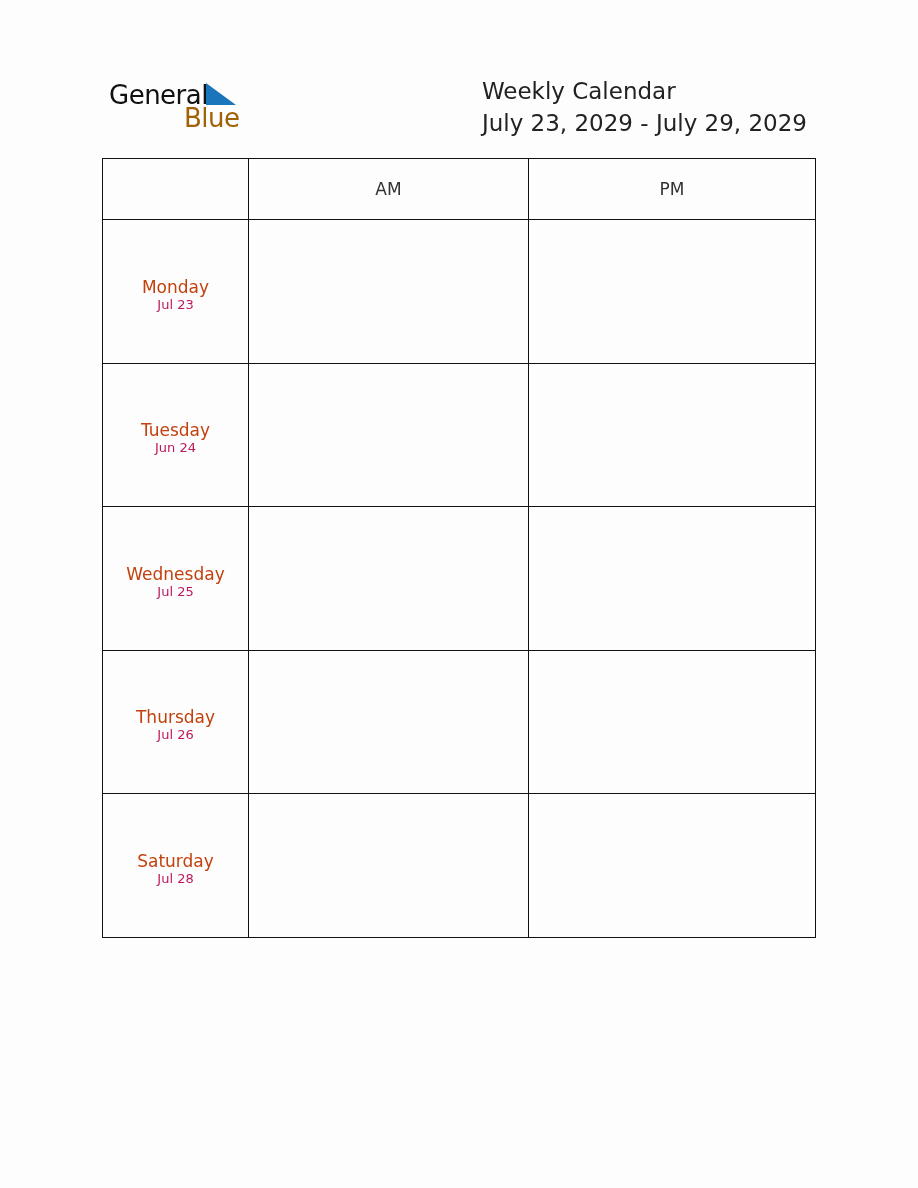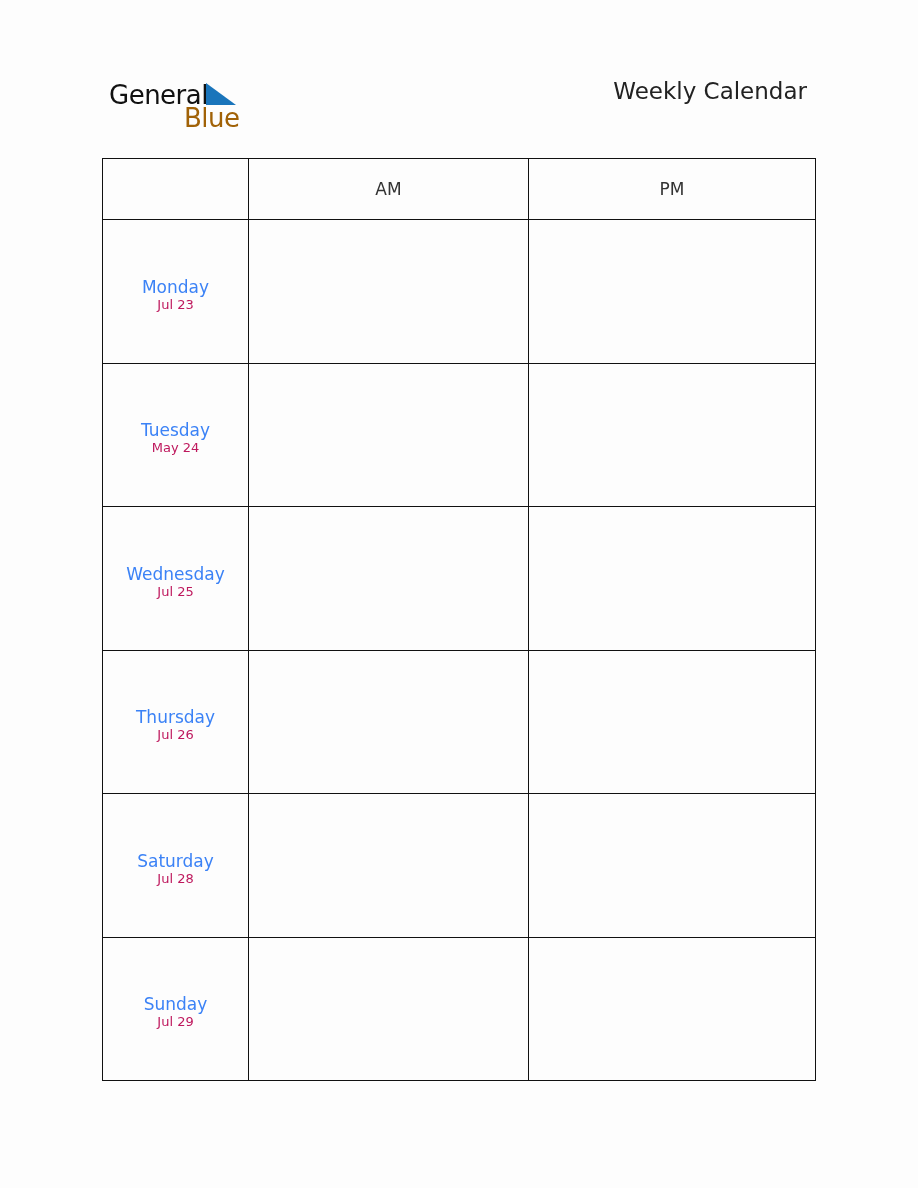--- a/index.html
+++ b/index.html
@@ -18,36 +18,37 @@
   table.cal {
     position: absolute; left: 102px; top: 158px;
     border-collapse: collapse; table-layout: fixed;
   }
   table.cal td, table.cal th {
     border: 1.3px solid #111; padding: 12px; font-weight: normal;
   }
   table.cal th { height: 36px; font-size: 17px; color: #333; }
   table.cal td { height: 118.5px; }
   .daycell { text-align: center; }
-  .dayname { font-size: 17px; color: #3b82f6; display: block; padding-top: 6px; }
+  .dayname { font-size: 17px; color: #c2410c; display: block; padding-top: 6px; }
   .daydate { font-size: 13px; color: #be185d; display: block; margin-top: 0; }
 </style>
 </head>
 <body>
 
 <div class="logo">
   <span class="general">General</span>
   <svg width="30" height="22" viewBox="0 0 30 22">
     <polygon points="0,0 0,22 30,22" fill="#1a75bb"></polygon>
   </svg>
   <span class="blue">Blue</span>
 </div>
 
 <div class="title">
   <div class="t1">Weekly Calendar</div>
+  <div class="t2">July 23, 2029 - July 29, 2029</div>
 </div>
 
 <table class="cal">
   <colgroup>
     <col style="width:146px">
     <col style="width:280px">
     <col style="width:287px">
   </colgroup>
   <thead>
     <tr>
@@ -61,21 +62,21 @@
       <td class="daycell">
         <span class="dayname">Monday</span>
         <span class="daydate">Jul 23</span>
       </td>
       <td></td>
       <td></td>
     </tr>
     <tr>
       <td class="daycell">
         <span class="dayname">Tuesday</span>
-        <span class="daydate">May 24</span>
+        <span class="daydate">Jun 24</span>
       </td>
       <td></td>
       <td></td>
     </tr>
     <tr>
       <td class="daycell">
         <span class="dayname">Wednesday</span>
         <span class="daydate">Jul 25</span>
       </td>
       <td></td>
@@ -90,22 +91,14 @@
       <td></td>
     </tr>
     <tr>
       <td class="daycell">
         <span class="dayname">Saturday</span>
         <span class="daydate">Jul 28</span>
       </td>
       <td></td>
       <td></td>
     </tr>
-    <tr>
-      <td class="daycell">
-        <span class="dayname">Sunday</span>
-        <span class="daydate">Jul 29</span>
-      </td>
-      <td></td>
-      <td></td>
-    </tr>
   </tbody>
 </table>
 
 </body></html>

